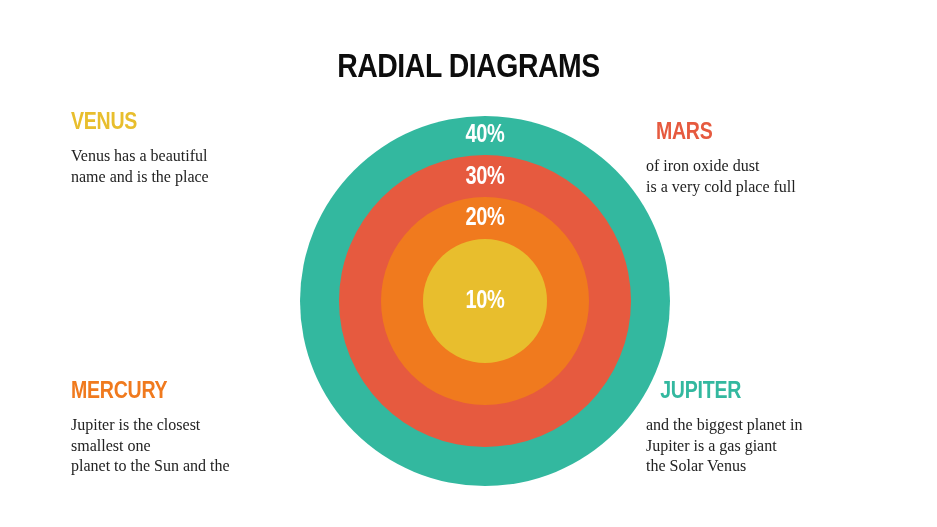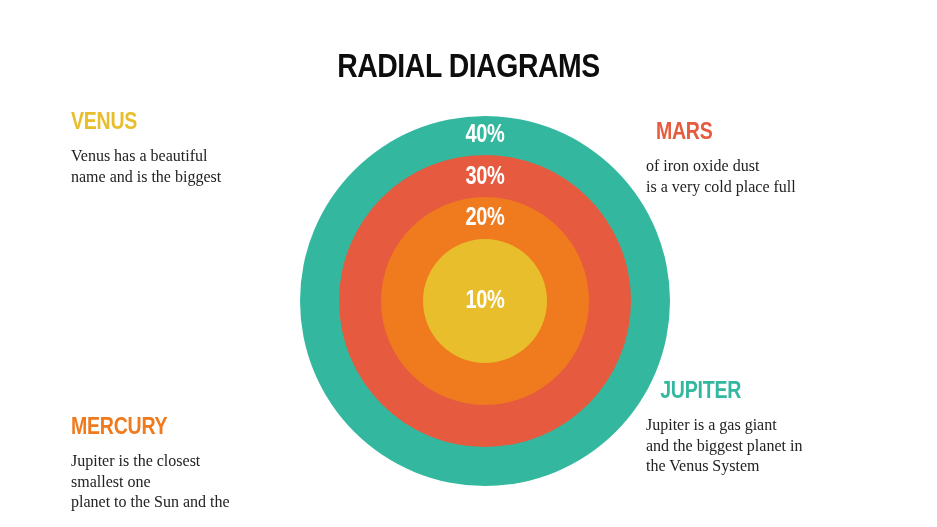--- a/index.html
+++ b/index.html
@@ -46,41 +46,41 @@
   <div class="pct" style="left:419px; top:119px;">40%</div>
   <div class="pct" style="left:419px; top:161px;">30%</div>
   <div class="pct" style="left:419px; top:202px;">20%</div>
   <div class="pct" style="left:419px; top:285px;">10%</div>
 </div>
 
 <div class="block left" style="top:107px;">
   <div class="heading" style="color:#E8BE2D;">VENUS</div>
   <div class="desc">
     <div>Venus has a beautiful</div>
-    <div>name and is the biggest</div>
+    <div>name and is the place</div>
   </div>
 </div>
 
 <div class="block right" style="top:117px;">
   <div class="heading" style="color:#E65A3F;">MARS</div>
   <div class="desc">
     <div>of iron oxide dust</div>
     <div>is a very cold place full</div>
   </div>
 </div>
 
-<div class="block left" style="top:376px;margin-top:36px;">
+<div class="block left" style="top:376px;">
   <div class="heading" style="color:#F07A1E;">MERCURY</div>
   <div class="desc">
     <div>Jupiter is the closest</div>
     <div>smallest one</div>
     <div>planet to the Sun and the</div>
   </div>
 </div>
 
 <div class="block right" style="top:376px;">
   <div class="heading" style="color:#33B89F;">JUPITER</div>
   <div class="desc">
+    <div>and the biggest planet in</div>
     <div>Jupiter is a gas giant</div>
-    <div>and the biggest planet in</div>
-    <div>the Venus System</div>
+    <div>the Solar Venus</div>
   </div>
 </div>
 
 </body></html>

